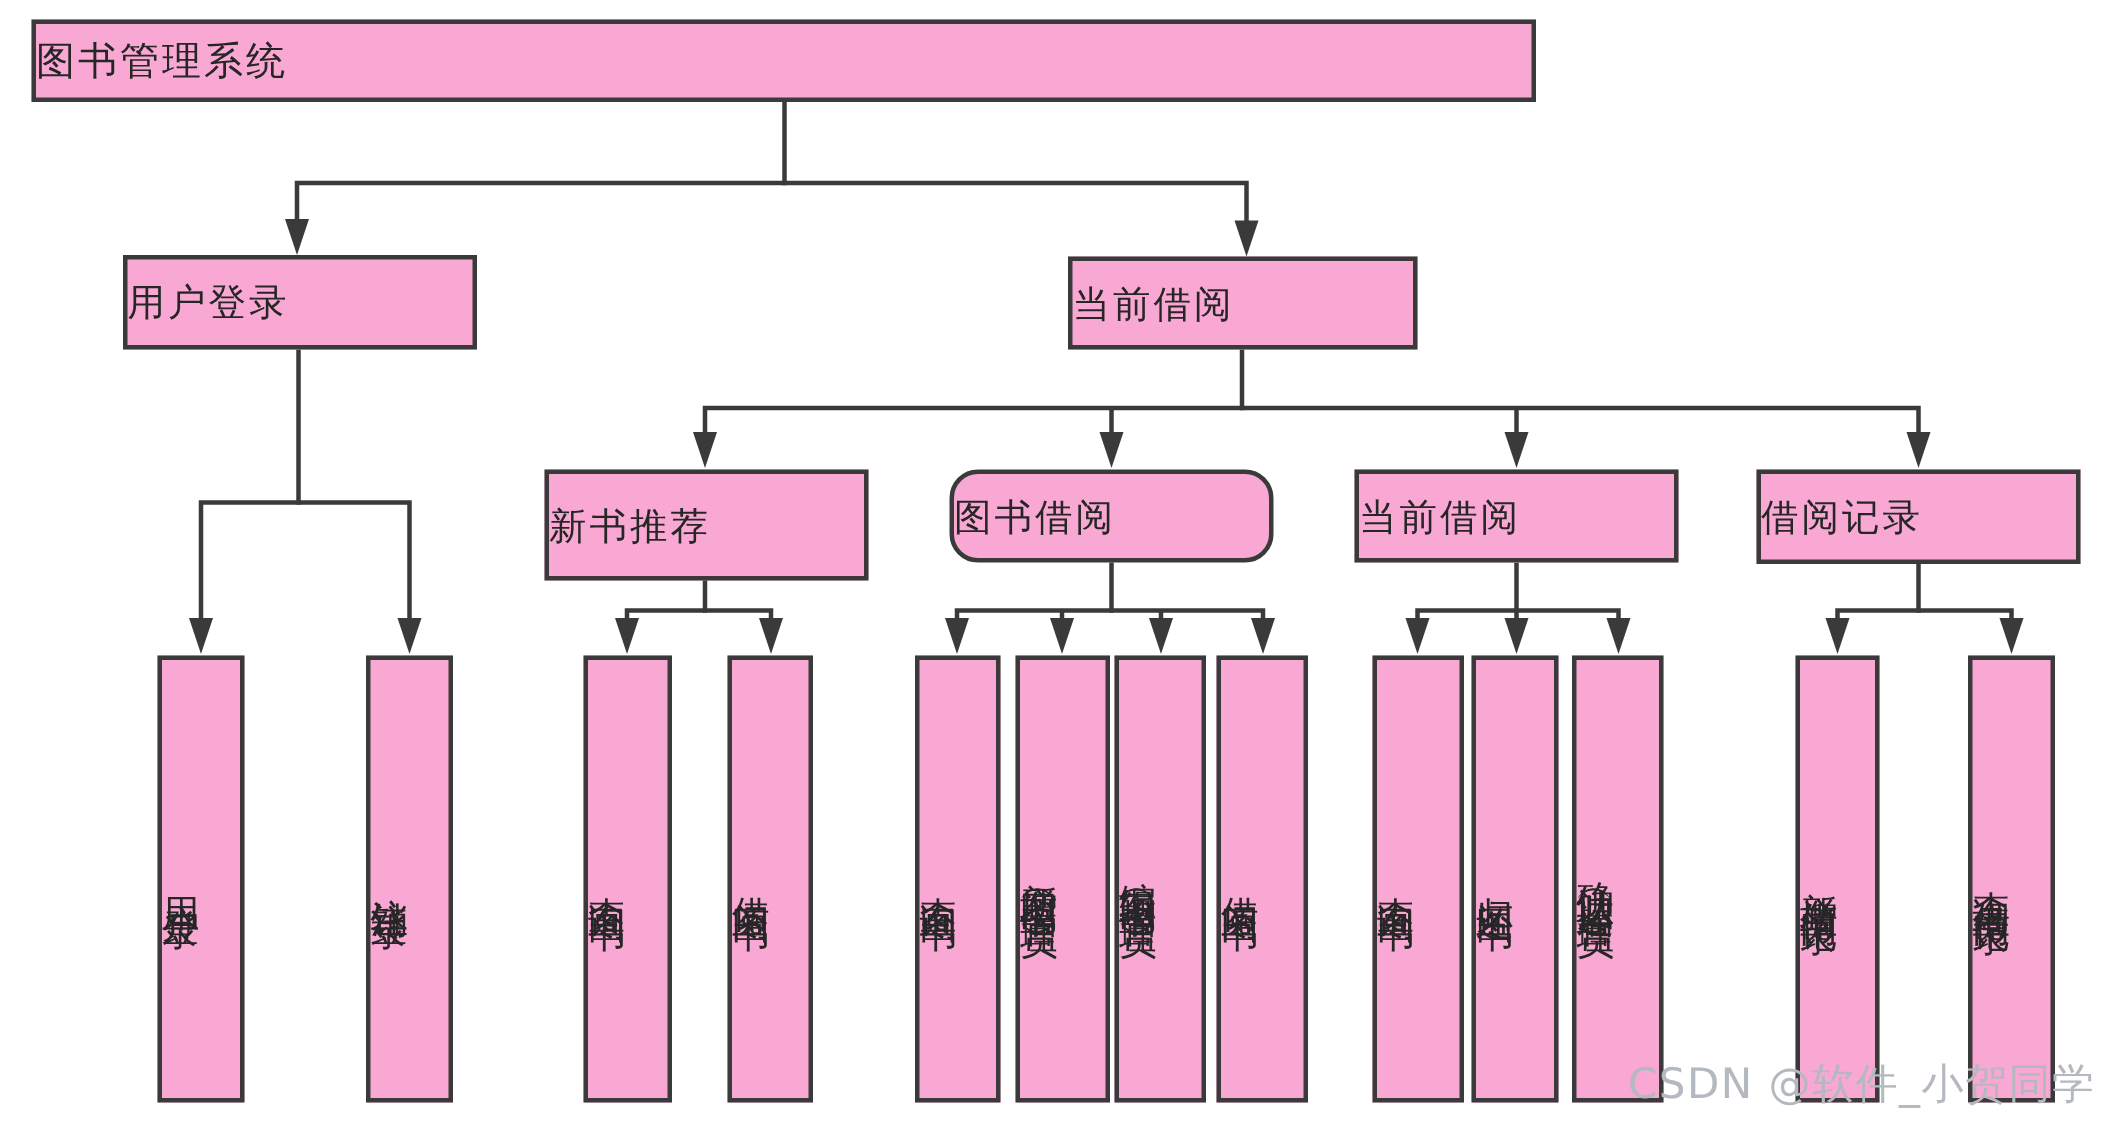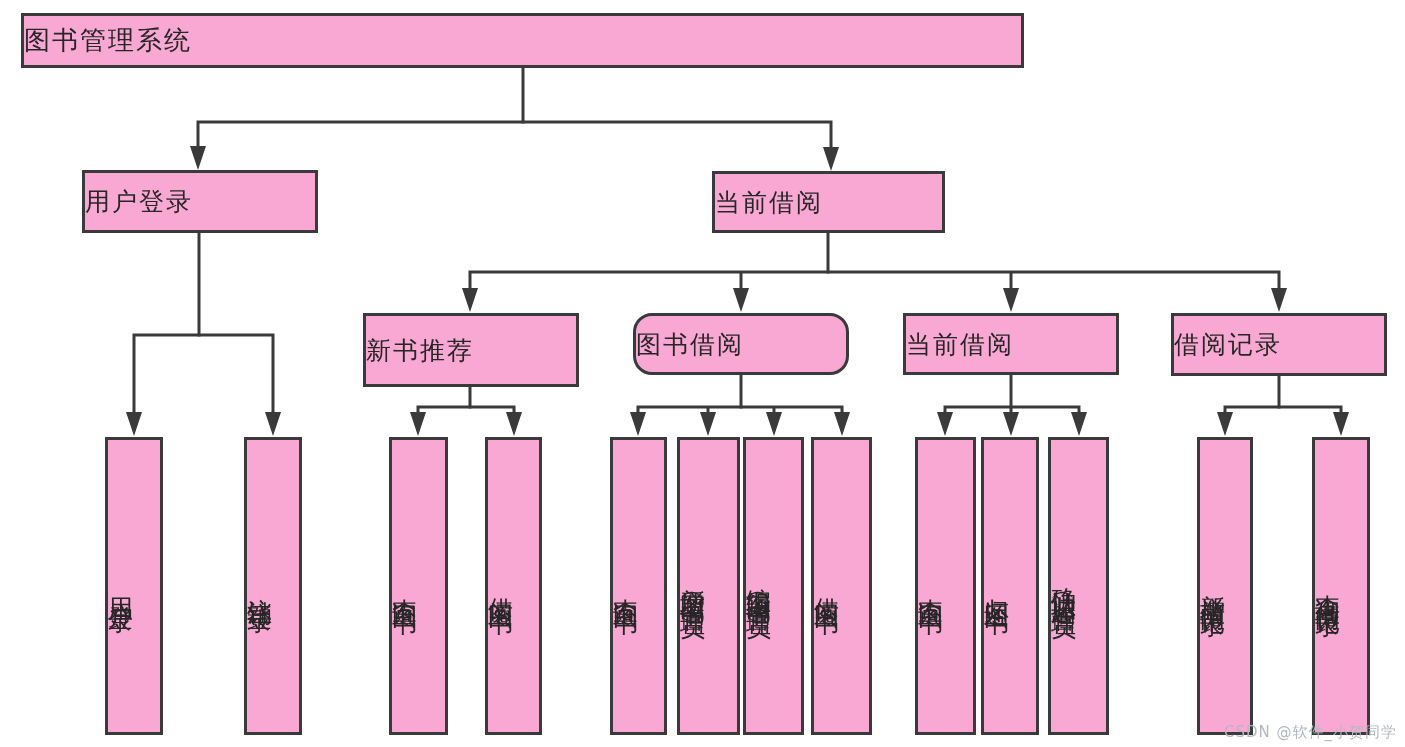--- a/index.html
+++ b/index.html
@@ -33,21 +33,21 @@
     text-orientation:mixed;
     font-size:25px;
     line-height:1;
     letter-spacing:4px;
     color:var(--ink);
     white-space:nowrap;
   }
   .watermark{
     position:absolute;
     right:8px;bottom:5px;
-    font-size:15px;
+    font-size:28px;
     color:var(--wm);
     letter-spacing:1px;
     white-space:nowrap;
   }
   svg .wire{stroke:var(--line);stroke-width:3;fill:none;}
   svg .head{fill:var(--line);stroke:none;}
 </style>
 </head>
 <body>
 

